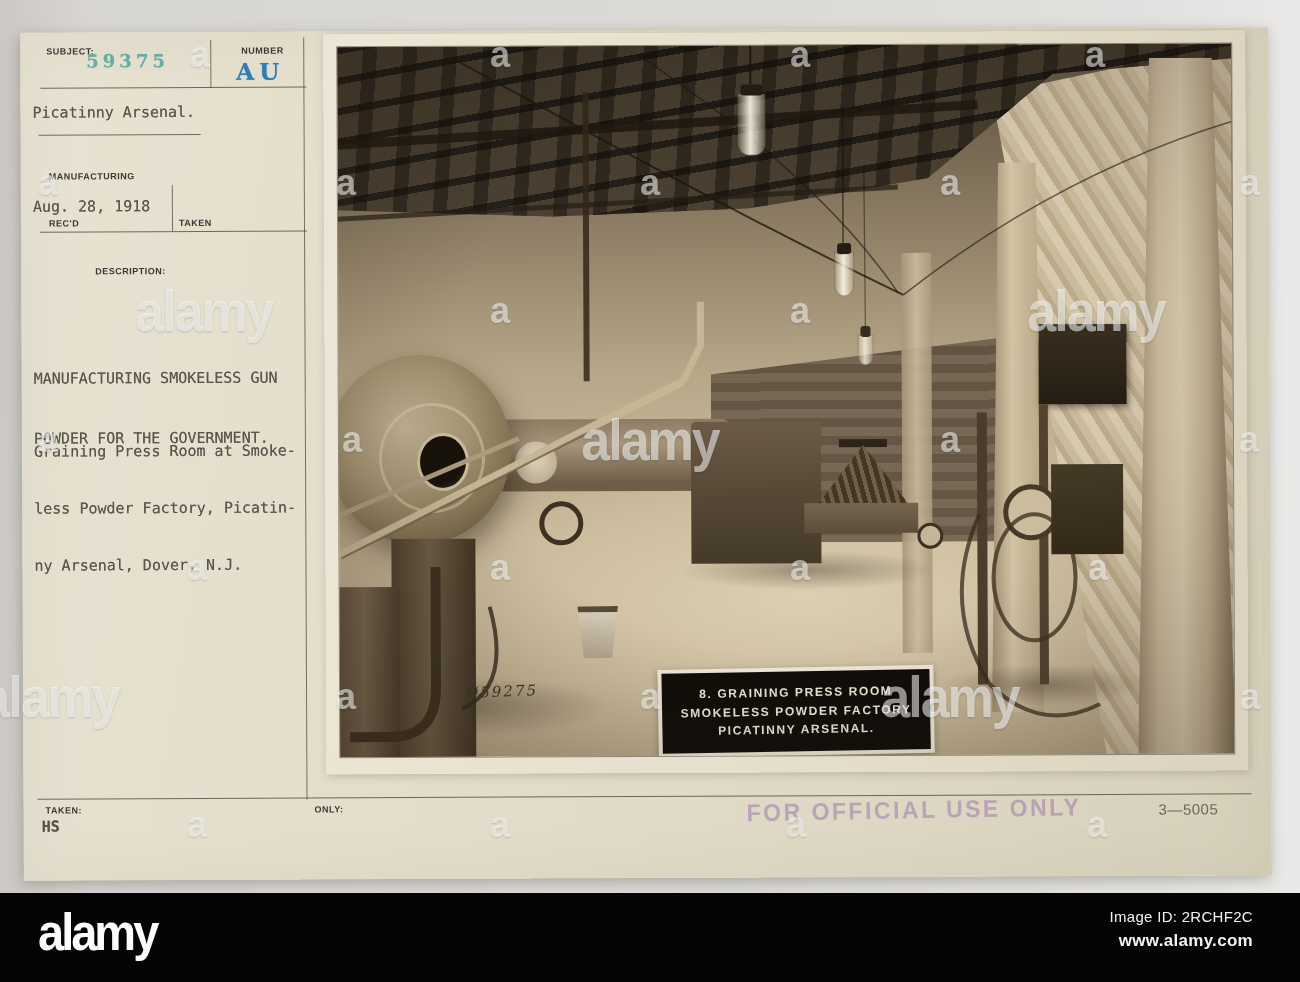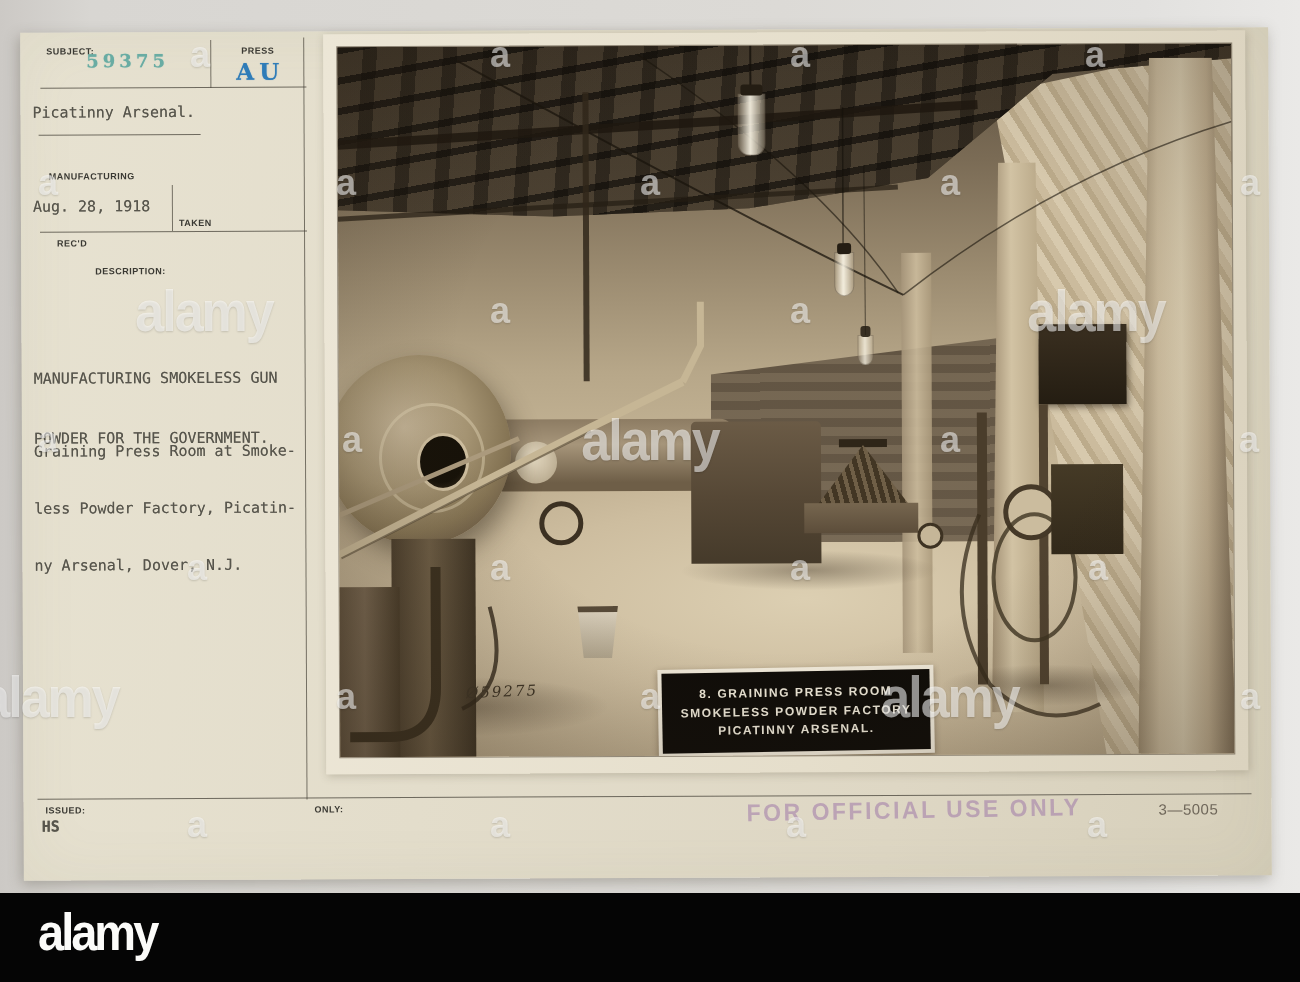--- a/index.html
+++ b/index.html
@@ -139,30 +139,30 @@
 </head>
 <body>
 
 <div class="stage">
 
   <div class="card">
 
     <span class="lab" style="left:26px; top:14px;text-align:right;">SUBJECT:</span>
     <span class="stamp-teal" style="left:66px; top:18px;">59375</span>
     <div class="rule-v" style="left:190px; top:8px; height:48px;"></div>
-    <span class="lab" style="left:221px; top:14px;">PRESS</span>
+    <span class="lab" style="left:221px; top:14px;">NUMBER</span>
     <span class="stamp-blue" style="left:216px; top:26px;">AU</span>
     <div class="rule-h" style="left:20px; top:55px; width:266px;"></div>
 
     <div class="typed" style="left:12px; top:70px;">Picatinny Arsenal.</div>
     <div class="rule-h" style="left:18px; top:102px; width:162px;"></div>
 
     <span class="lab" style="left:28px; top:139px;">MANUFACTURING</span>
     <div class="typed" style="left:12px; top:164px;">Aug. 28, 1918</div>
-    <span class="lab" style="left:36px; top:186px;margin-top:20px;">REC'D</span>
+    <span class="lab" style="left:28px; top:186px;">REC'D</span>
     <div class="rule-v" style="left:151px; top:153px; height:46px;"></div>
     <span class="lab" style="left:158px; top:186px;text-align:right;">TAKEN</span>
     <div class="rule-h" style="left:19px; top:199px; width:267px;"></div>
 
     <span class="lab" style="left:28px; top:234px;padding-left:46px;">DESCRIPTION:</span>
     <div class="typed" style="left:12px; top:296px;">
       <div>MANUFACTURING SMOKELESS GUN</div>
       <div>POWDER FOR THE GOVERNMENT.</div>
     </div>
     <div class="typed" style="left:12px; top:372px; line-height:19px;">
@@ -246,21 +246,21 @@
             <div>SMOKELESS POWDER FACTORY</div>
             <div>PICATINNY  ARSENAL.</div>
           </div>
         </div>
 
         <div class="vignette"></div>
       </div>
     </div>
 
     <div class="rule-h" style="left:14px; top:766px; width:1214px;"></div>
-    <span class="lab" style="left:22px; top:773px;">ISSUED:</span>
+    <span class="lab" style="left:22px; top:773px;">TAKEN:</span>
     <div class="typed" style="left:18px; top:784px;font-weight:bold;">HS</div>
     <span class="lab" style="left:291px; top:773px;">ONLY:</span>
     <div class="official-stamp">FOR OFFICIAL USE ONLY</div>
     <span class="form-number">3—5005</span>
   </div>
 
   <div class="wm-layer" id="wm-layer">
       <div class="wm wm-letter" style="left: 200px; top: 55px;">a</div>
       <div class="wm wm-letter" style="left: 500px; top: 55px;">a</div>
       <div class="wm wm-letter" style="left: 800px; top: 55px;">a</div>
@@ -289,15 +289,19 @@
       <div class="wm wm-word" style="left: 950px; top: 697px;">alamy</div>
       <div class="wm wm-letter" style="left: 1250px; top: 697px;">a</div>
       <div class="wm wm-letter" style="left: 197px; top: 825px;">a</div>
       <div class="wm wm-letter" style="left: 500px; top: 825px;">a</div>
       <div class="wm wm-letter" style="left: 796px; top: 825px;">a</div>
       <div class="wm wm-letter" style="left: 1097px; top: 825px;">a</div>
     </div>
 
   <div class="footer">
     <div class="alamy-logo">alamy</div>
+    <div class="footer-meta">
+      <div class="footer-imgid">Image ID: 2RCHF2C</div>
+      <div class="footer-url">www.alamy.com</div>
+    </div>
   </div>
 
 </div>
 
 </body></html>

